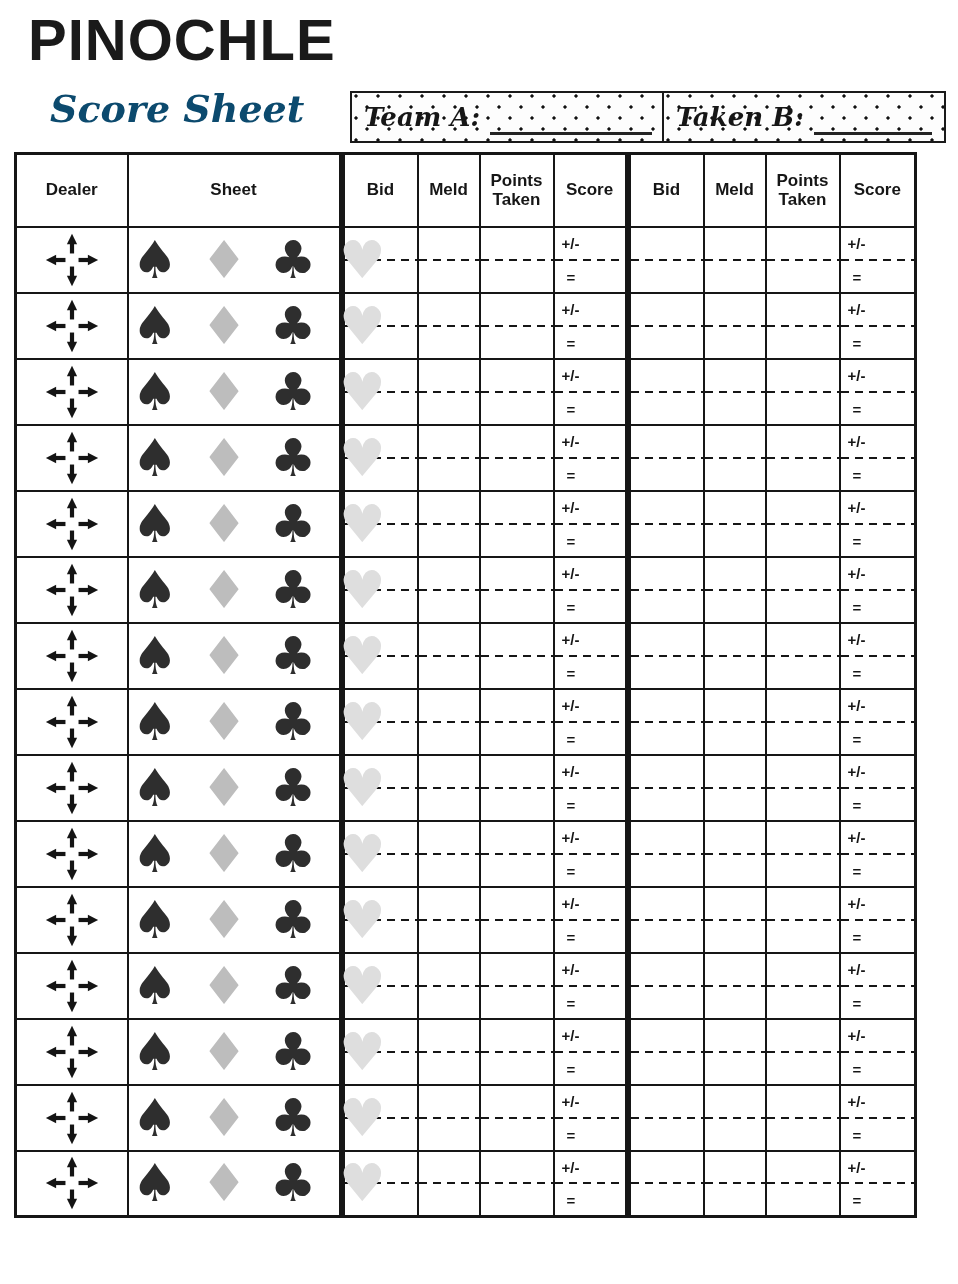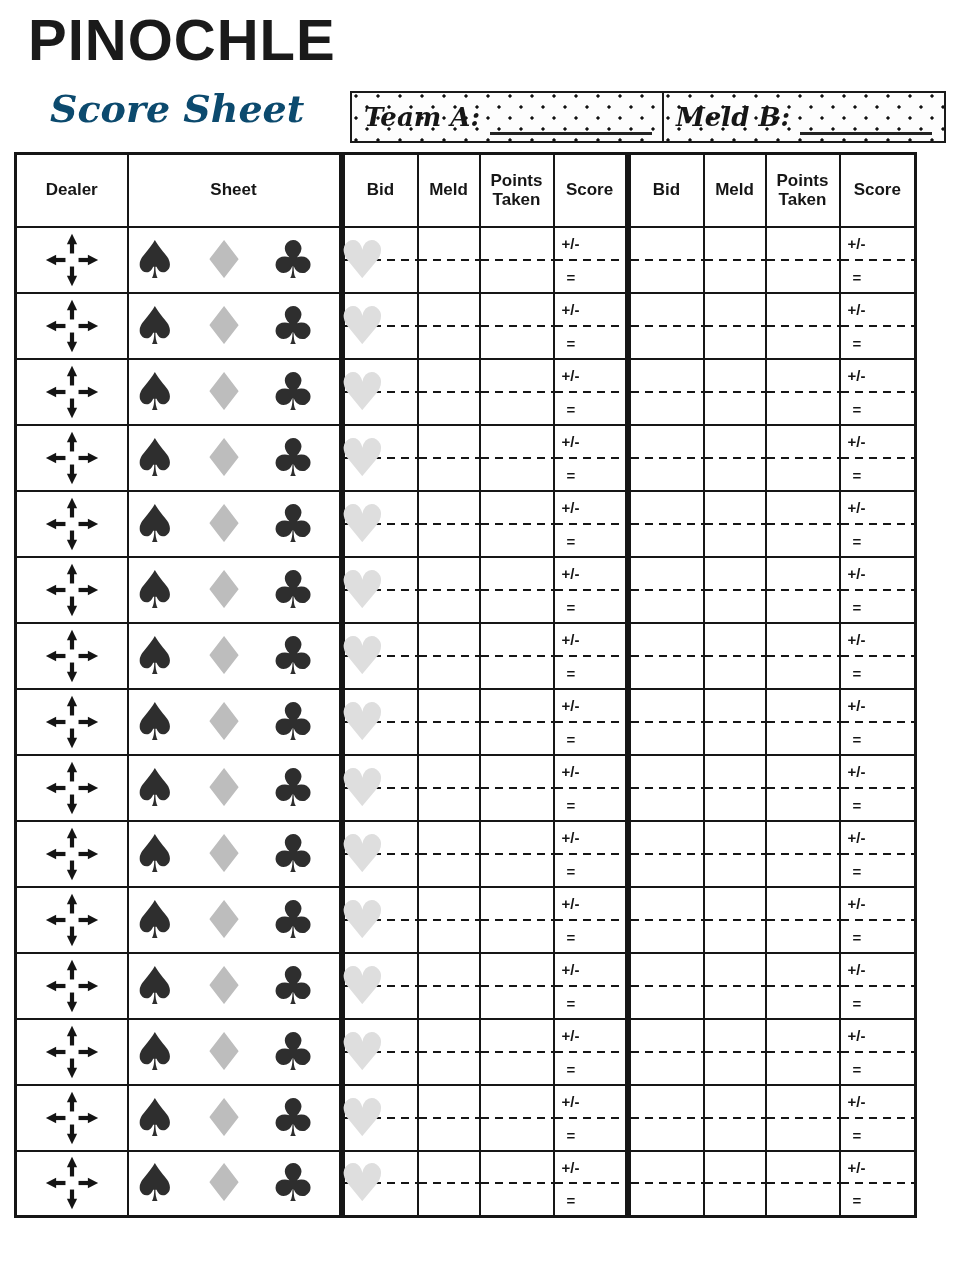--- a/index.html
+++ b/index.html
@@ -99,21 +99,21 @@
 <body>
 
 <div class="title">PINOCHLE</div>
 <div class="subtitle">Score Sheet</div>
 
 <div class="team-box team-a">
   <span class="team-label">Team A:</span>
   <span class="name-line"></span>
 </div>
 <div class="team-box team-b">
-  <span class="team-label">Meld B:</span>
+  <span class="team-label">Taken B:</span>
   <span class="name-line"></span>
 </div>
 
 <table class="score-table">
   <colgroup>
     <col style="width:112px">
       <col style="width:214px">
     <col style="width:76px">
       <col style="width:62px">
       <col style="width:74px">

